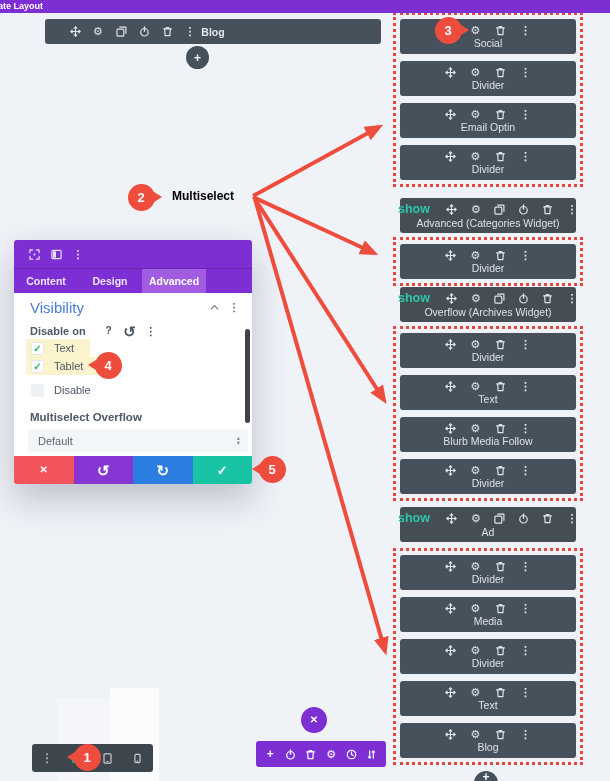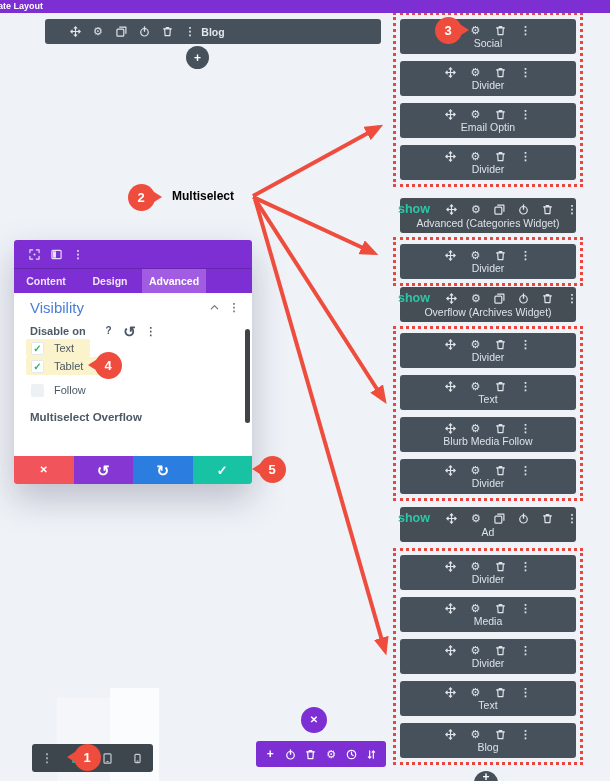--- a/index.html
+++ b/index.html
@@ -216,25 +216,32 @@
    </div>
         <div class="chkrow">
      <span class="chkin hl">
        <span class="chkbox on">✓</span>
        <span class="chklbl">Tablet</span>
      </span>
    </div>
         <div class="chkrow gap">
      <span class="chkin">
        <span class="chkbox"></span>
-       <span class="chklbl">Follow</span>
+       <span class="chklbl">Disable</span>
      </span>
    </div>
       </div>
     <div class="ho-label">Multiselect Overflow</div>
+    <div class="select">
+      <span class="val">Default</span>
+      <span class="sel-arrows">
+          <span>▴</span>
+          <span>▾</span>
+        </span>
+    </div>
     <div class="m-scrollbar"></div>
   </div>
   <div class="m-footer" id="modal-footer">
       <div class="m-btn" style="background:#f2545b">
         <span class="ic">
           <span class="tic" style="font-size:10px;font-weight:bold">✕</span>
         </span>
       </div>
       <div class="m-btn" style="background:#8636d2">
         <span class="ic">

